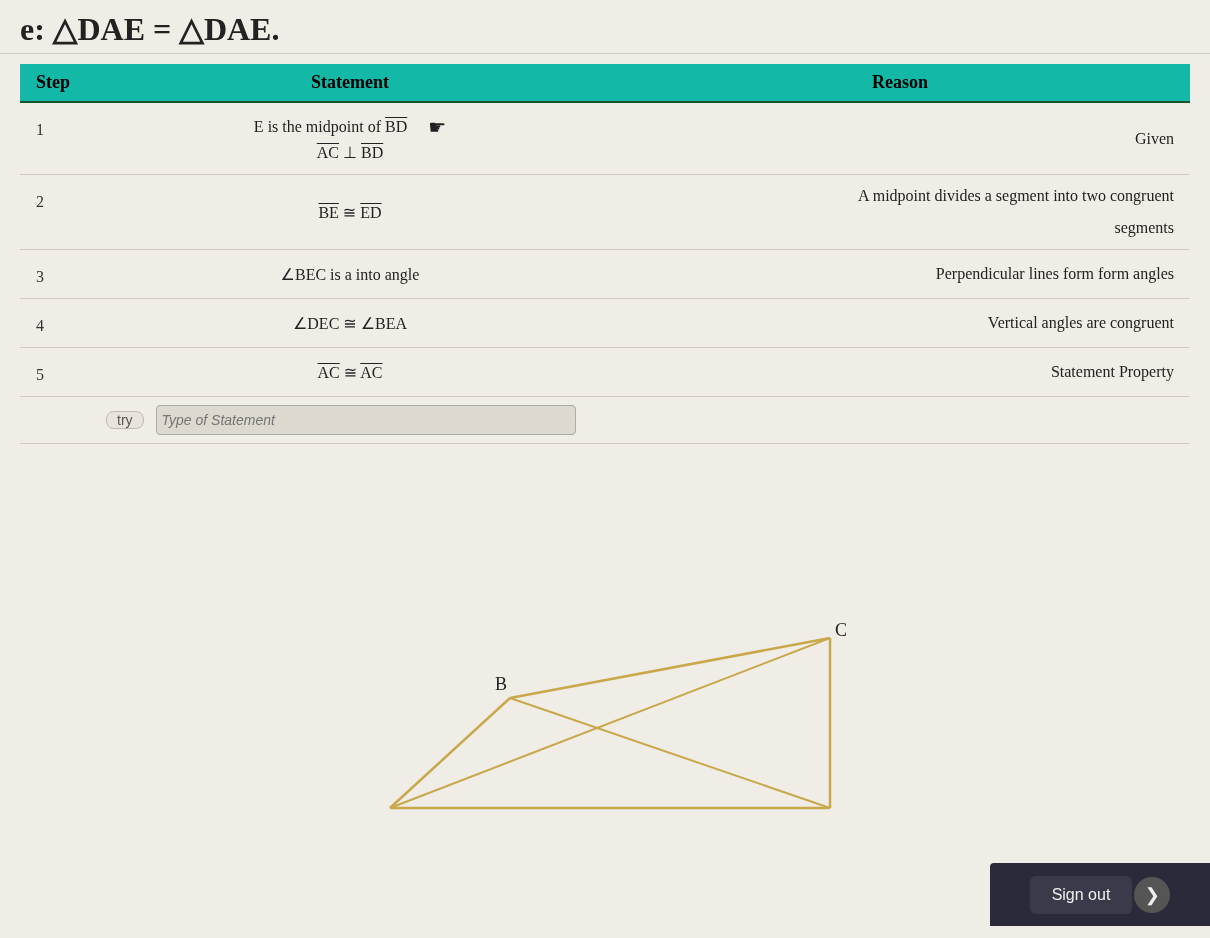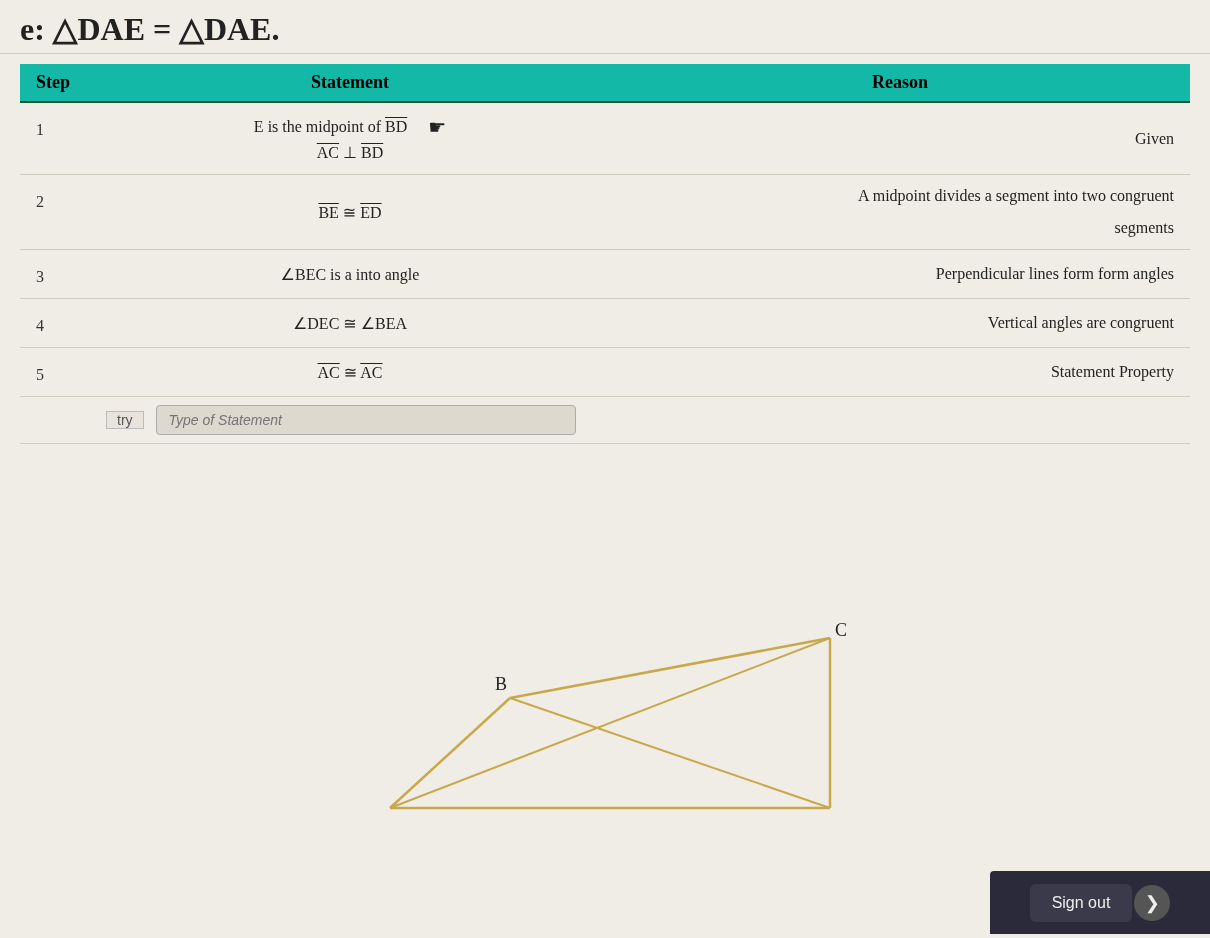--- a/index.html
+++ b/index.html
@@ -123,33 +123,33 @@
 
     
     .try-row td {
       padding-top: 8px !important;
       padding-bottom: 8px !important;
     }
 
     .try-btn {
       background: #e8e4dc;
       border: 1px solid #bbb;
-      border-radius: 0;
+      border-radius: 8px;
       padding: 0 10px;
       font-size: 14px;
       color: #555;
       cursor: pointer;
       margin-right: 8px;
     }
 
     .statement-input {
       background: #ddd9ce;
       border: 1px solid #aaa;
       border-radius: 4px;
-      padding: 6px 12px;
+      padding: 6px 5px;
       width: 420px;
       font-size: 14px;
       color: #999;
       font-style: italic;
     }
 
     
     .diagram-area {
       position: absolute;
       bottom: 60px;
@@ -163,21 +163,21 @@
 
     .diagram-svg {
       position: absolute;
       bottom: 50px;
       left: 380px;
     }
 
     
     .sign-out-bar {
       position: absolute;
-      bottom: 4px;
+      bottom: 12px;
       right: 0;
       width: 220px;
       height: 63px;
       background: #2a2a3a;
       display: flex;
       align-items: center;
       justify-content: center;
       gap: 2px;
       border-radius: 4px 0 0 0;
     }

